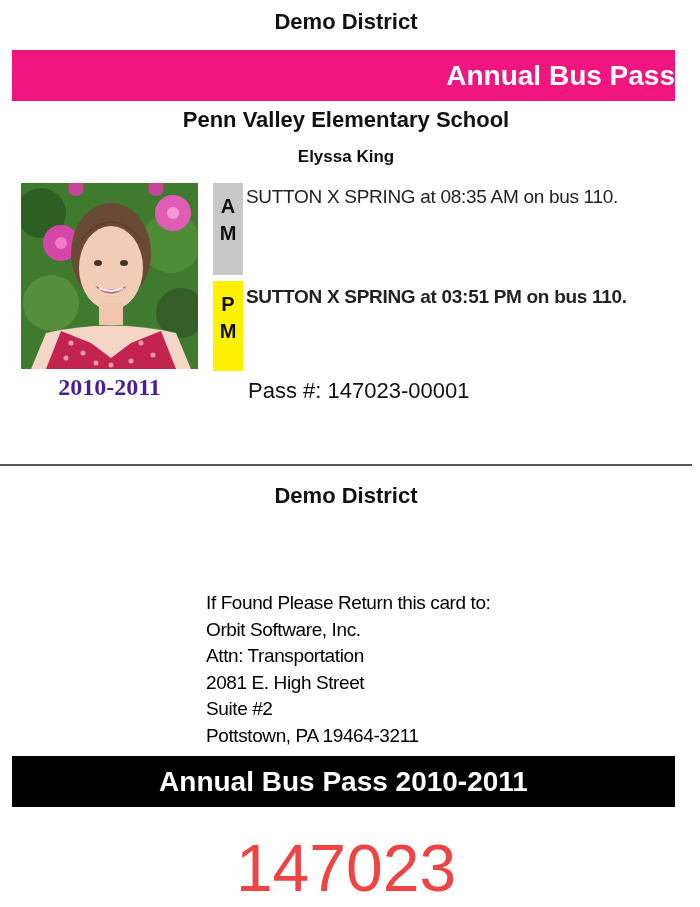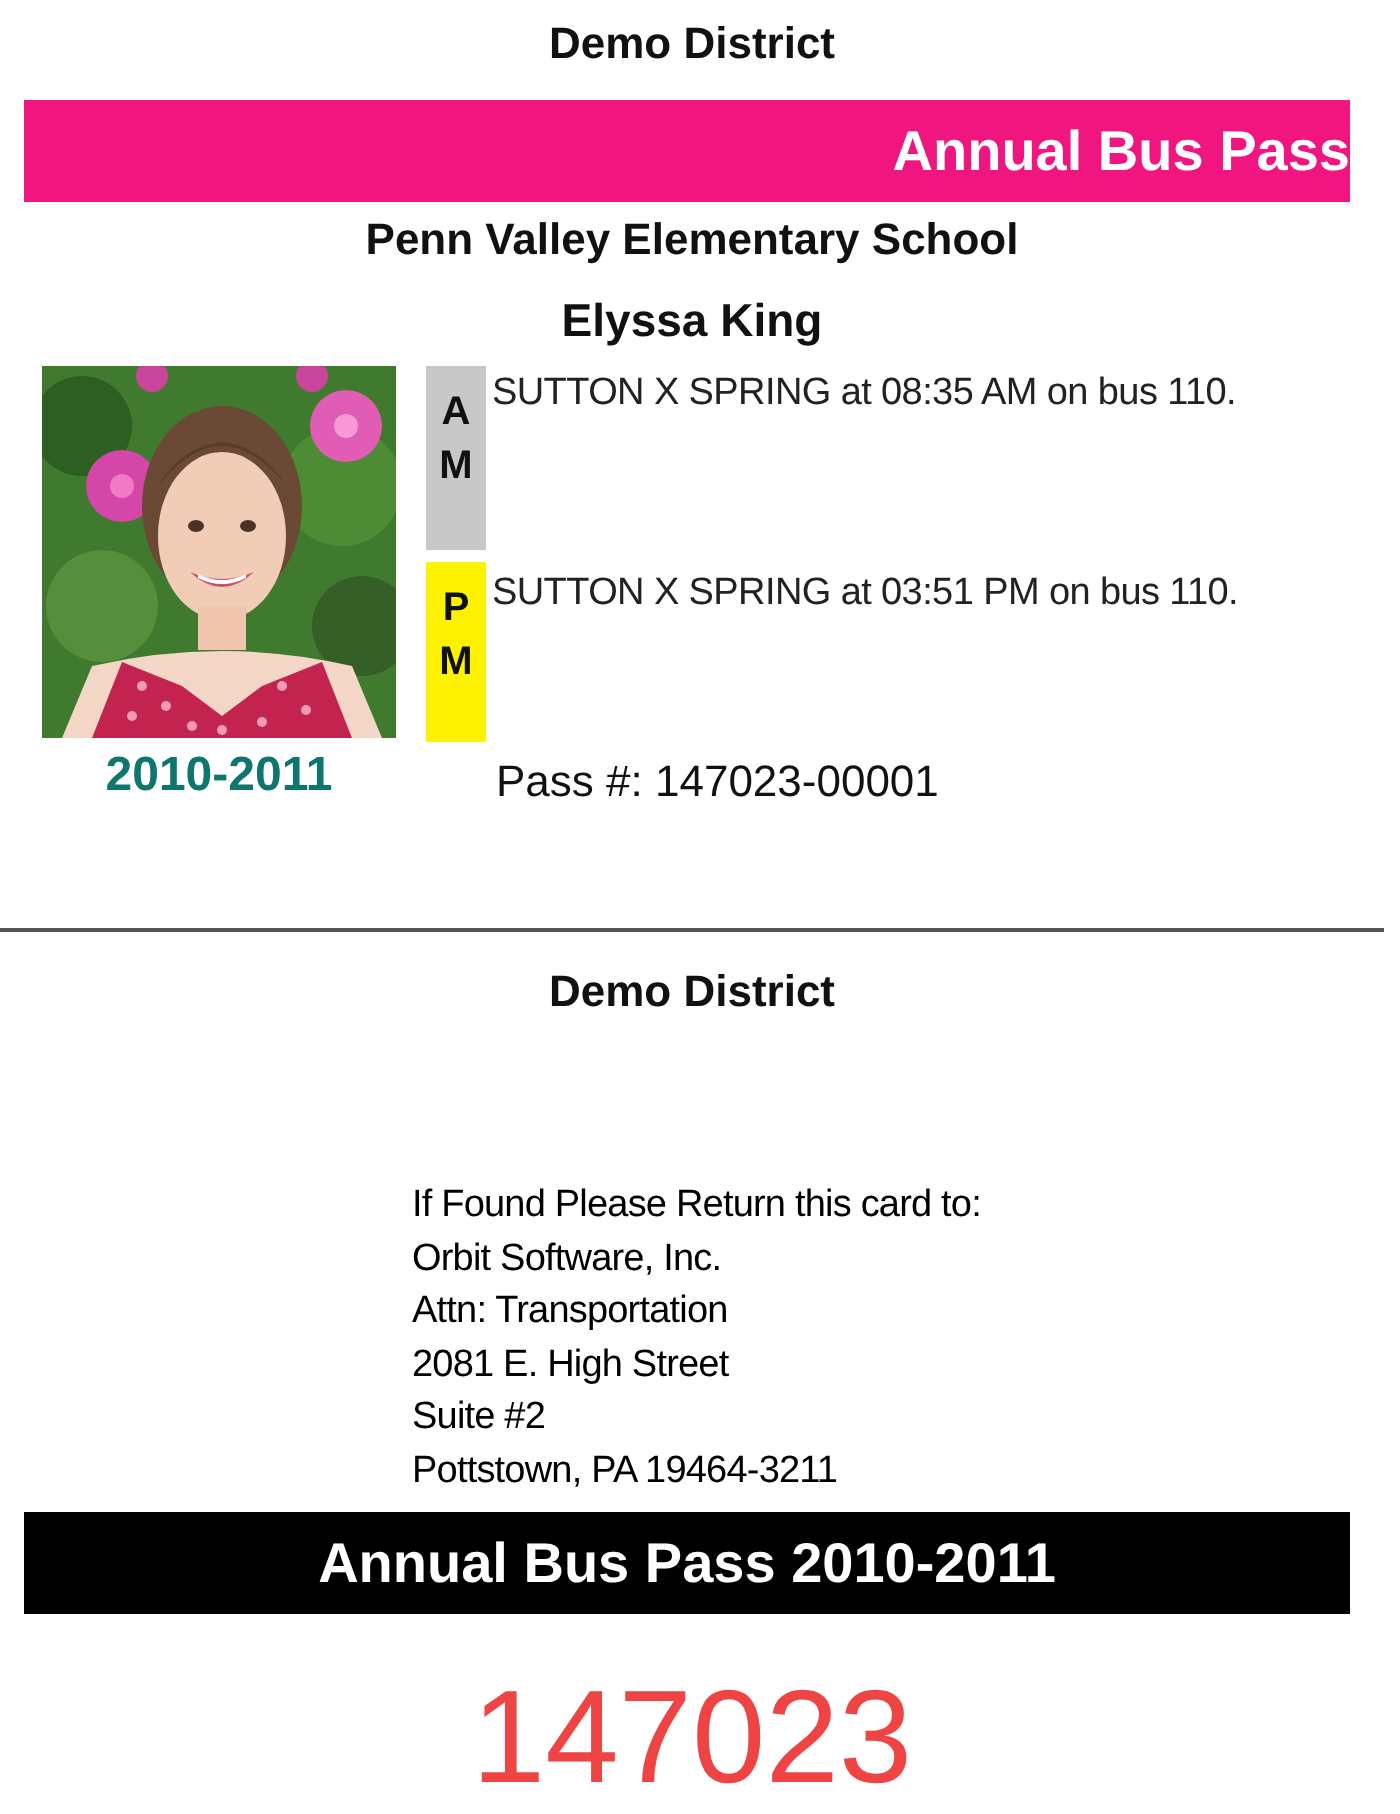--- a/index.html
+++ b/index.html
@@ -4,23 +4,23 @@
 <style>
   html, body { margin:0; padding:0; background:#ffffff; }
   body { width:700px; height:907px; position:relative; overflow:hidden;
          font-family:"Liberation Sans", "DejaVu Sans", sans-serif; color:#111; }
   .abs { position:absolute; }
   .center { left:0; width:692px; text-align:center; }
   .district { font-weight:bold; font-size:22px; }
   .pinkbar { left:12px; top:50px; width:663px; height:51px; background:#F0157F;
              color:#fff; font-weight:bold; font-size:28px; text-align:right; line-height:51px; }
   .school { top:107px; font-weight:bold; font-size:22px; }
-  .student { top:147px; font-weight:bold; font-size:23px; }
+  .student { top:147px; font-weight:bold; font-size:17px; }
   .photo { left:21px; top:183px; width:177px; height:186px; overflow:hidden; }
-  .year { left:21px; top:374px; width:177px; text-align:center; font-weight:bold; font-size:24px; color:#0f766e; }
+  .year { left:21px; top:374px; width:177px; text-align:center; font-weight:bold; font-size:24px; color:#4c1d95;font-family:Liberation Serif, serif; }
   .period { left:213px; width:30px; font-weight:bold; font-size:20px; text-align:center; }
   .period .l { display:block; line-height:27px; }
   .am { top:183px; height:92px; background:#C8C8C8; padding-top:10px; box-sizing:border-box; }
   .pm { top:281px; height:90px; background:#FFF200; padding-top:10px; box-sizing:border-box; }
   .route { left:246px; width:430px; font-size:19px; line-height:25px; color:#222; letter-spacing:-0.3px; }
   .passno { left:248px; top:378px; font-weight:normal; font-size:22px; }
   .divider { left:0; top:464px; width:692px; height:2px; background:#555; }
   .district2 { top:483px; }
   .return { left:206px; top:590px; font-size:19px; line-height:26.5px; color:#000000; letter-spacing:-0.4px; }
   .blackbar { left:12px; top:756px; width:663px; height:51px; background:#000000; color:#fff;
@@ -79,21 +79,21 @@
 <div class="abs period am">
   <span class="l">A</span>
   <span class="l">M</span>
 </div>
 <div class="abs route" style="top:184px;">SUTTON X SPRING  at 08:35 AM on bus 110.</div>
 
 <div class="abs period pm">
   <span class="l">P</span>
   <span class="l">M</span>
 </div>
-<div class="abs route" style="top:284px;">SUTTON X SPRING  at 03:51 PM on bus 110.</div>
+<div class="abs route" style="top:284px;font-weight:bold;">SUTTON X SPRING  at 03:51 PM on bus 110.</div>
 
 <div class="abs passno">Pass #: 147023-00001</div>
 
 <div class="abs divider"></div>
 
 <div class="abs center district district2">Demo District</div>
 
 <div class="abs return">
   <div>If Found Please Return this card to:</div>
   <div>Orbit Software, Inc.</div>

